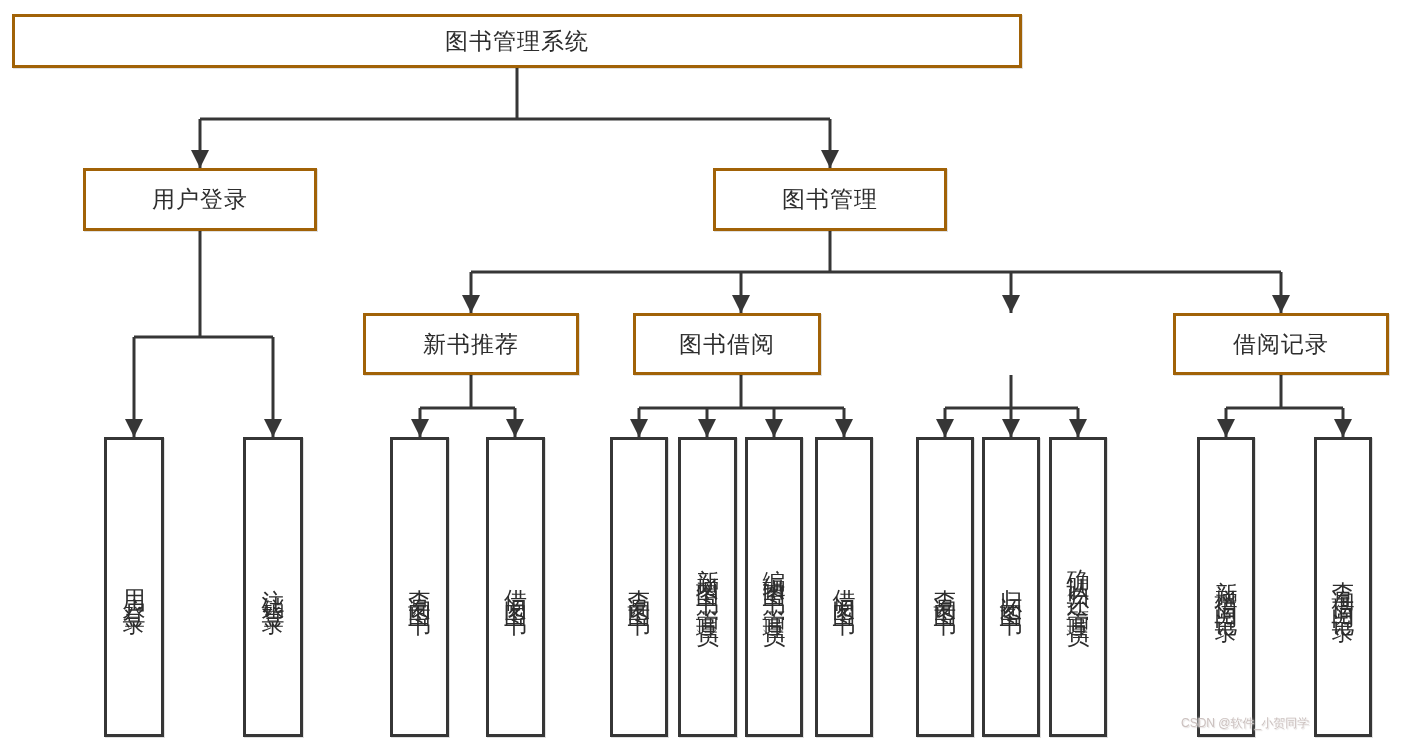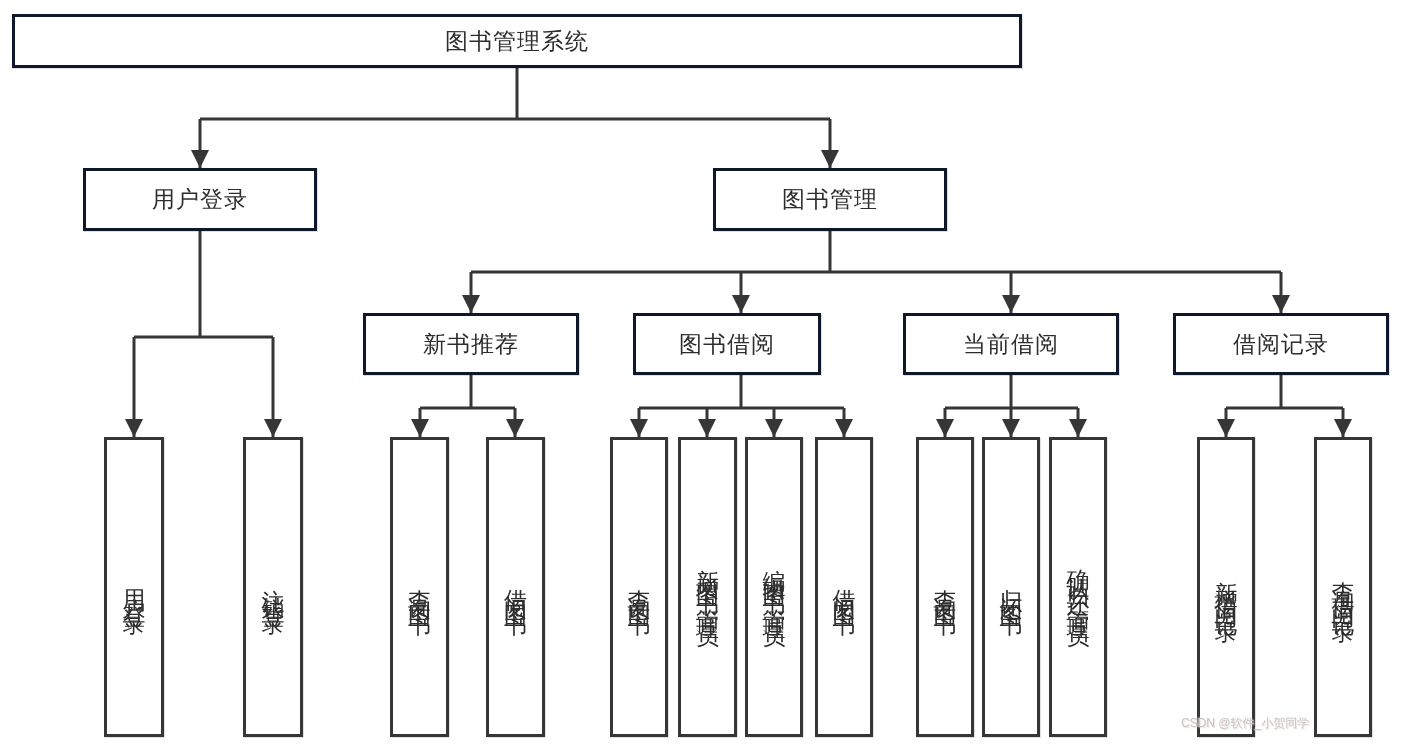--- a/index.html
+++ b/index.html
@@ -13,21 +13,21 @@
   }
   svg.connectors {
     position: absolute;
     left: 0; top: 0;
     width: 1405px; height: 747px;
     display: block;
   }
   .hnode {
     position: absolute;
     background: #ffffff;
-    border: 3px solid #0f172a;
+    border: 3px solid #a16207;
     box-sizing: border-box;
     display: flex;
     align-items: center;
     justify-content: center;
     font-size: 23px;
     letter-spacing: 1px;
     color: #2d2d2d;
     box-shadow: 1px 1px 0 rgba(0,0,0,0.12);
   }
   .vnode {
@@ -122,23 +122,20 @@
   <div class="hnode" style="left:713px; top:168px; width:234px; height:63px;">
     <span>图书管理</span>
   </div>
 
   <div class="hnode" style="left:363px; top:313px; width:216px; height:62px;">
     <span>新书推荐</span>
   </div>
   <div class="hnode" style="left:633px; top:313px; width:188px; height:62px;">
     <span>图书借阅</span>
   </div>
-  <div class="hnode" style="left:903px; top:313px; width:216px; height:62px;">
-    <span>当前借阅</span>
-  </div>
   <div class="hnode" style="left:1173px; top:313px; width:216px; height:62px;">
     <span>借阅记录</span>
   </div>
 
   <div class="vnode" style="left:104px; top:437px; width:60px; height:300px;">
     <span class="vtext">用户登录</span>
   </div>
   <div class="vnode" style="left:243px; top:437px; width:60px; height:300px;">
     <span class="vtext">注销登录</span>
   </div>

